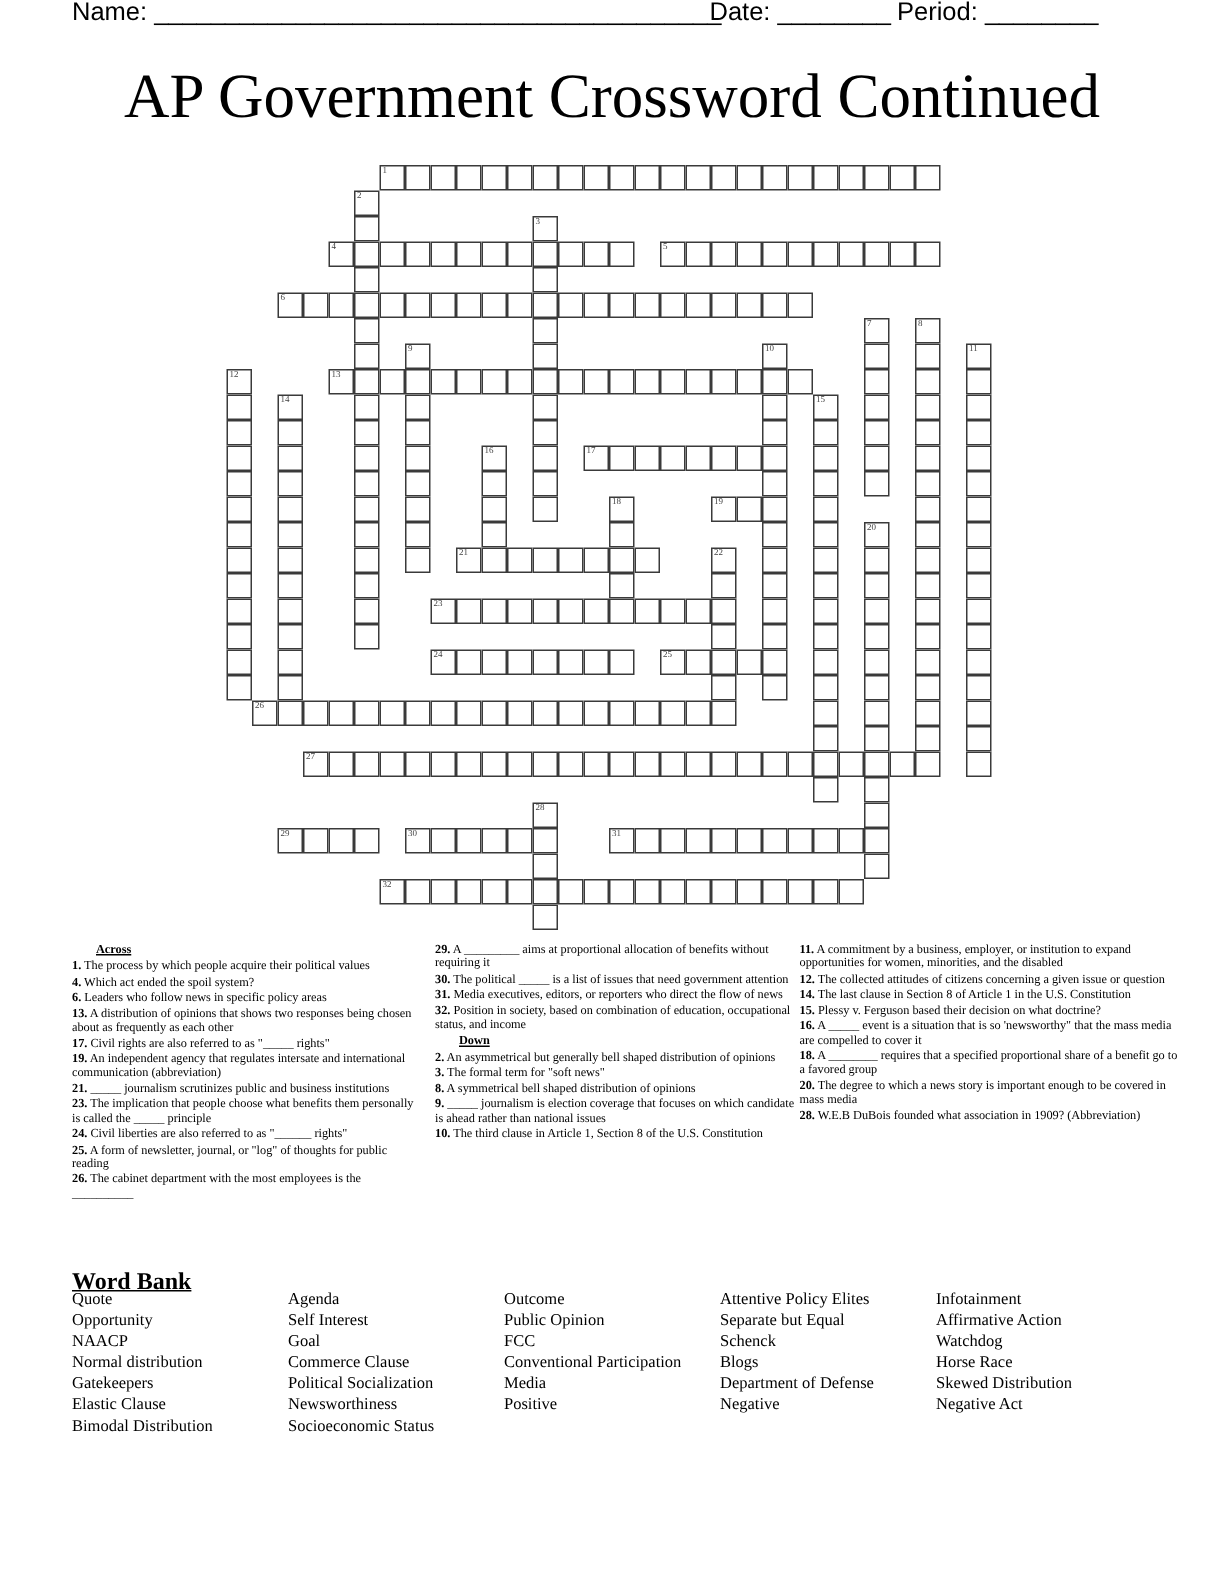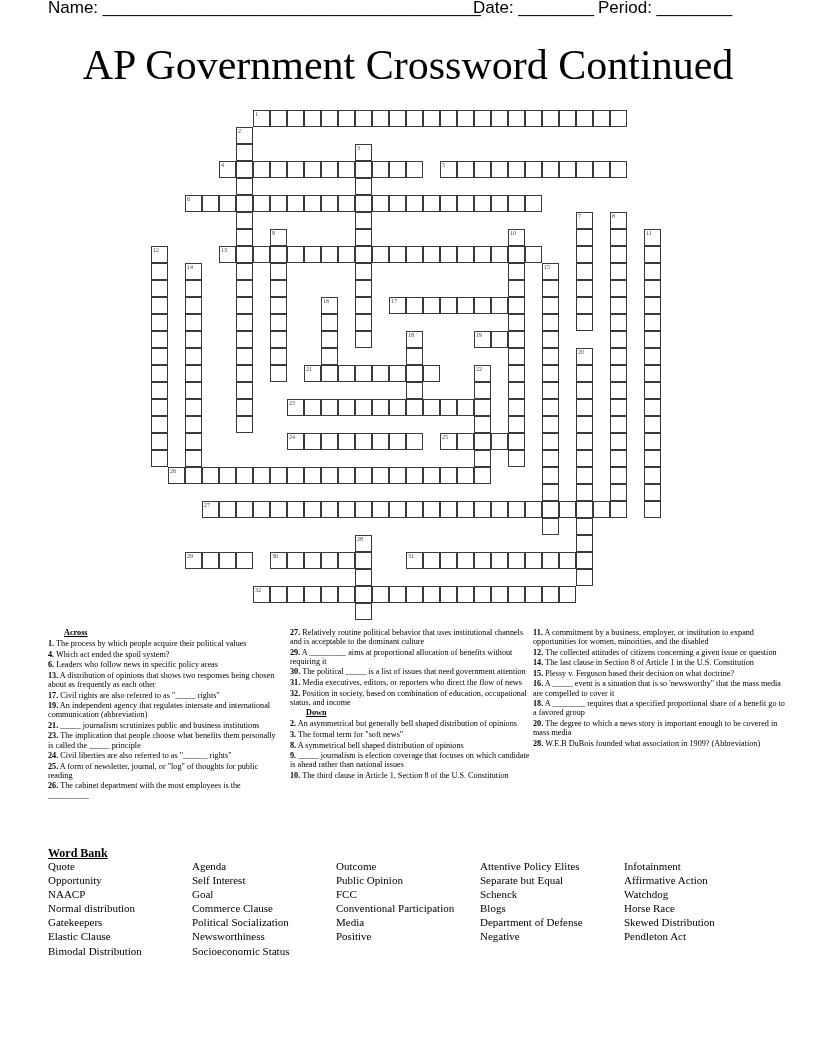--- a/index.html
+++ b/index.html
@@ -24,21 +24,21 @@
   }
   .clues {
     position: absolute; top: 628px; font-family: "Liberation Serif", serif;
     font-size: 8.2px; line-height: 9.1px;
   }
   .clues .hdr { font-weight: bold; text-decoration: underline; margin-bottom: 2px; margin-left: 16px; }
   .clues .clue { margin-bottom: 1.5px; }
   .clues .clue b { font-weight: bold; }
   .wordbank-title {
     position: absolute; top: 846px; left: 48px; font-family: "Liberation Serif", serif;
-    font-size: 12px; font-weight: bold; text-decoration: underline;
+    font-size: 16px; font-weight: bold; text-decoration: underline;
   }
   .wb-col {
     position: absolute; top: 859px; font-family: "Liberation Serif", serif;
     font-size: 11px; line-height: 14.1px;
   }
 </style>
 </head>
 <body>
 
 <div class="header-line">
@@ -486,21 +486,20 @@
     <div class="clue"><b>13.</b><span> A distribution of opinions that shows two responses being chosen about as frequently as each other</span></div>
     <div class="clue"><b>17.</b><span> Civil rights are also referred to as "_____ rights"</span></div>
     <div class="clue"><b>19.</b><span> An independent agency that regulates intersate and international communication (abbreviation)</span></div>
     <div class="clue"><b>21.</b><span> _____ journalism scrutinizes public and business institutions</span></div>
     <div class="clue"><b>23.</b><span> The implication that people choose what benefits them personally is called the _____ principle</span></div>
     <div class="clue"><b>24.</b><span> Civil liberties are also referred to as "______ rights"</span></div>
     <div class="clue"><b>25.</b><span> A form of newsletter, journal, or "log" of thoughts for public reading</span></div>
     <div class="clue"><b>26.</b><span> The cabinet department with the most employees is the __________</span></div>
   </div>
 <div class="clues" id="col2" style="left:290px; width:240px;">
-    <div class="clue"><b>27.</b><span> Relatively routine political behavior that uses institutional channels and is acceptable to the dominant culture</span></div>
     <div class="clue"><b>29.</b><span> A _________ aims at proportional allocation of benefits without requiring it</span></div>
     <div class="clue"><b>30.</b><span> The political _____ is a list of issues that need government attention</span></div>
     <div class="clue"><b>31.</b><span> Media executives, editors, or reporters who direct the flow of news</span></div>
     <div class="clue"><b>32.</b><span> Position in society, based on combination of education, occupational status, and income</span></div>
     <div class="hdr">Down</div>
     <div class="clue"><b>2.</b><span> An asymmetrical but generally bell shaped distribution of opinions</span></div>
     <div class="clue"><b>3.</b><span> The formal term for "soft news"</span></div>
     <div class="clue"><b>8.</b><span> A symmetrical bell shaped distribution of opinions</span></div>
     <div class="clue"><b>9.</b><span> _____ journalism is election coverage that focuses on which candidate is ahead rather than national issues</span></div>
     <div class="clue"><b>10.</b><span> The third clause in Article 1, Section 8 of the U.S. Constitution</span></div>
@@ -551,15 +550,15 @@
       <div>Blogs</div>
       <div>Department of Defense</div>
       <div>Negative</div>
     </div>
     <div class="wb-col" style="left: 624px;">
       <div>Infotainment</div>
       <div>Affirmative Action</div>
       <div>Watchdog</div>
       <div>Horse Race</div>
       <div>Skewed Distribution</div>
-      <div>Pendleton Act</div>
+      <div>Negative Act</div>
     </div>
   </div>
 
 </body></html>

